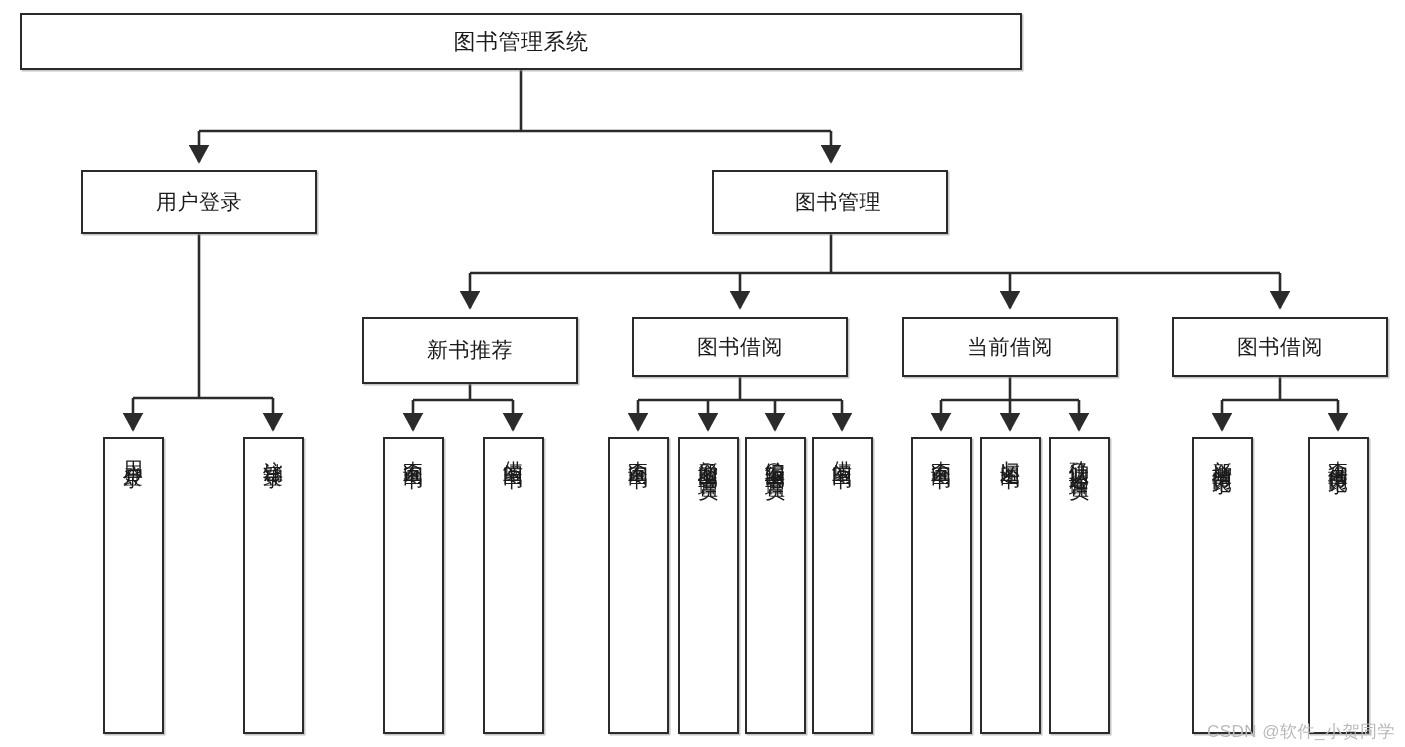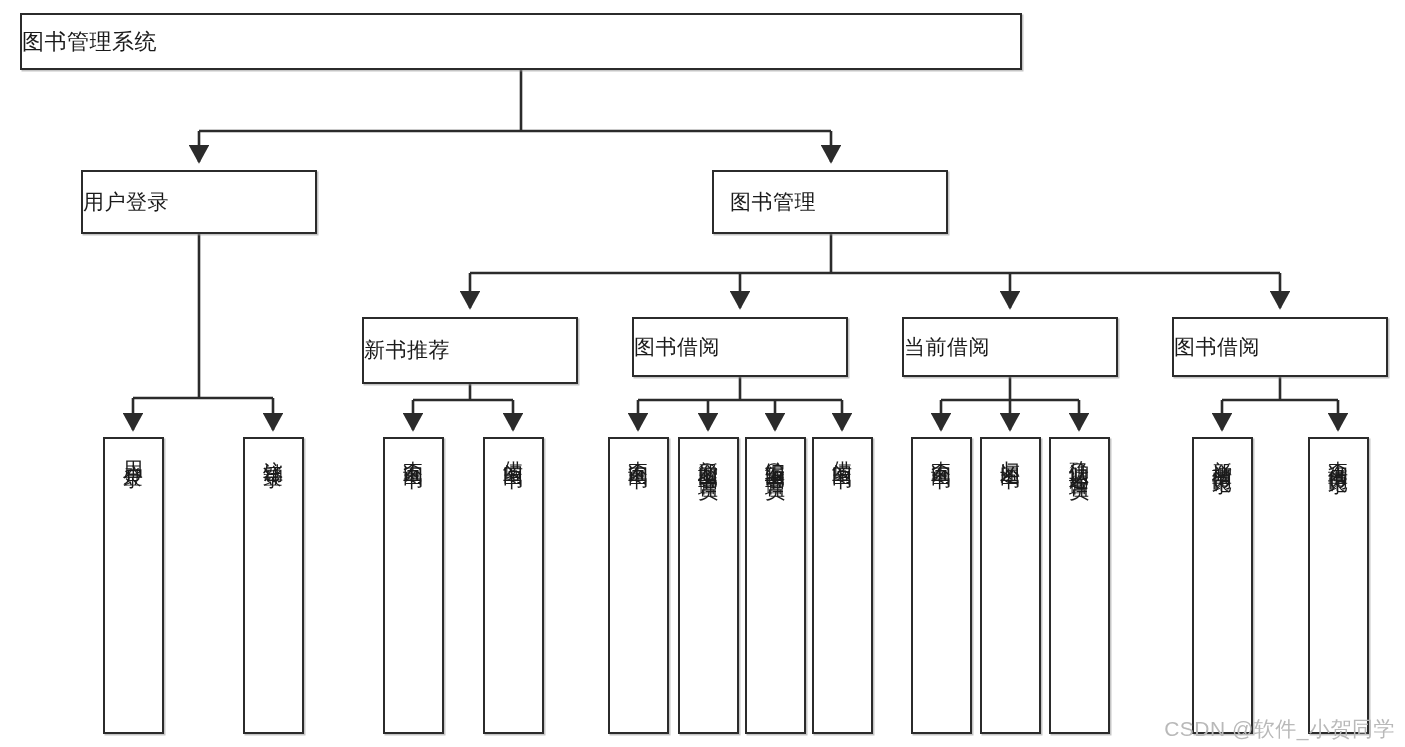--- a/index.html
+++ b/index.html
@@ -26,21 +26,21 @@
     height: 747px;
     pointer-events: none;
   }
   .node {
     position: absolute;
     box-sizing: border-box;
     background: #ffffff;
     border: 2px solid #2b2b2b;
     display: flex;
     align-items: center;
-    justify-content: flex-start;
+    justify-content: center;
     color: #1a1a1a;
     box-shadow: 1.5px 1.5px 0 rgba(150,150,150,0.55);
   }
   .node-label {
     display: block;
     text-align: center;
     line-height: 1.18;
     letter-spacing: 0.5px;
     color: #1a1a1a;
   }
@@ -64,21 +64,21 @@
     font-size: 20px;
     line-height: 1;
     letter-spacing: 3px;
     white-space: nowrap;
     height: auto;
   }
   .watermark {
     position: absolute;
     right: 10px;
     bottom: 4px;
-    font-size: 21px;
+    font-size: 17px;
     color: #b9b9b9;
     white-space: nowrap;
     letter-spacing: 0.5px;
     user-select: none;
     margin-left: 9px;
   }
 </style>
 </head>
 <body>
 

